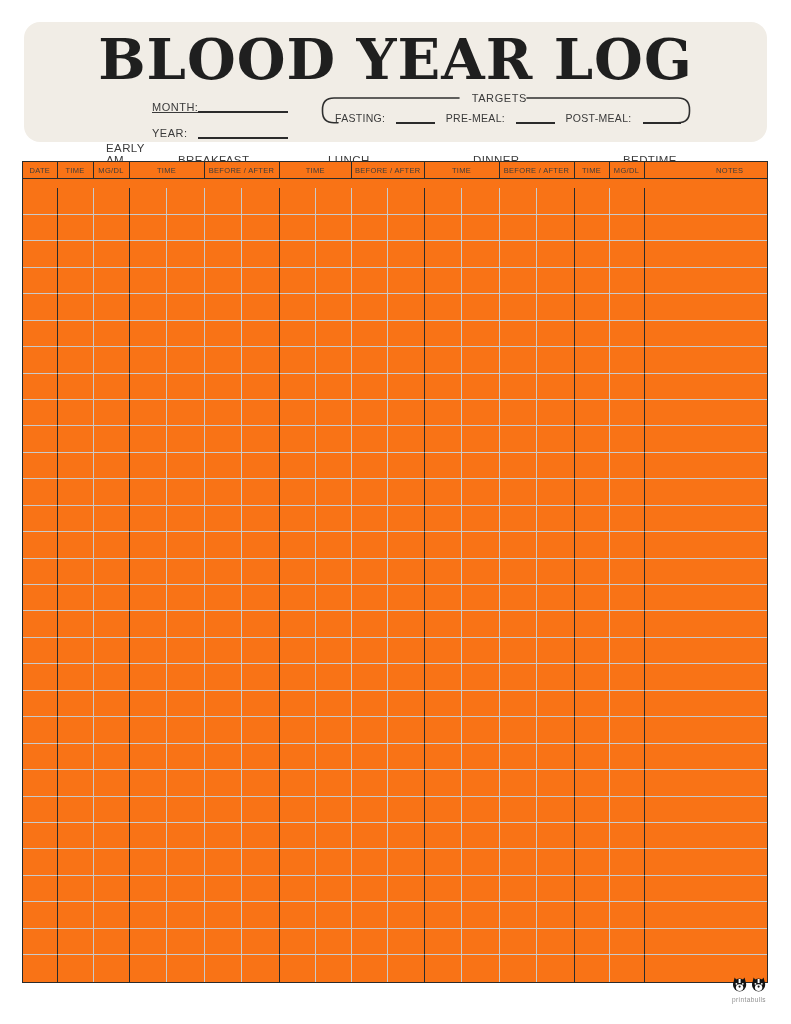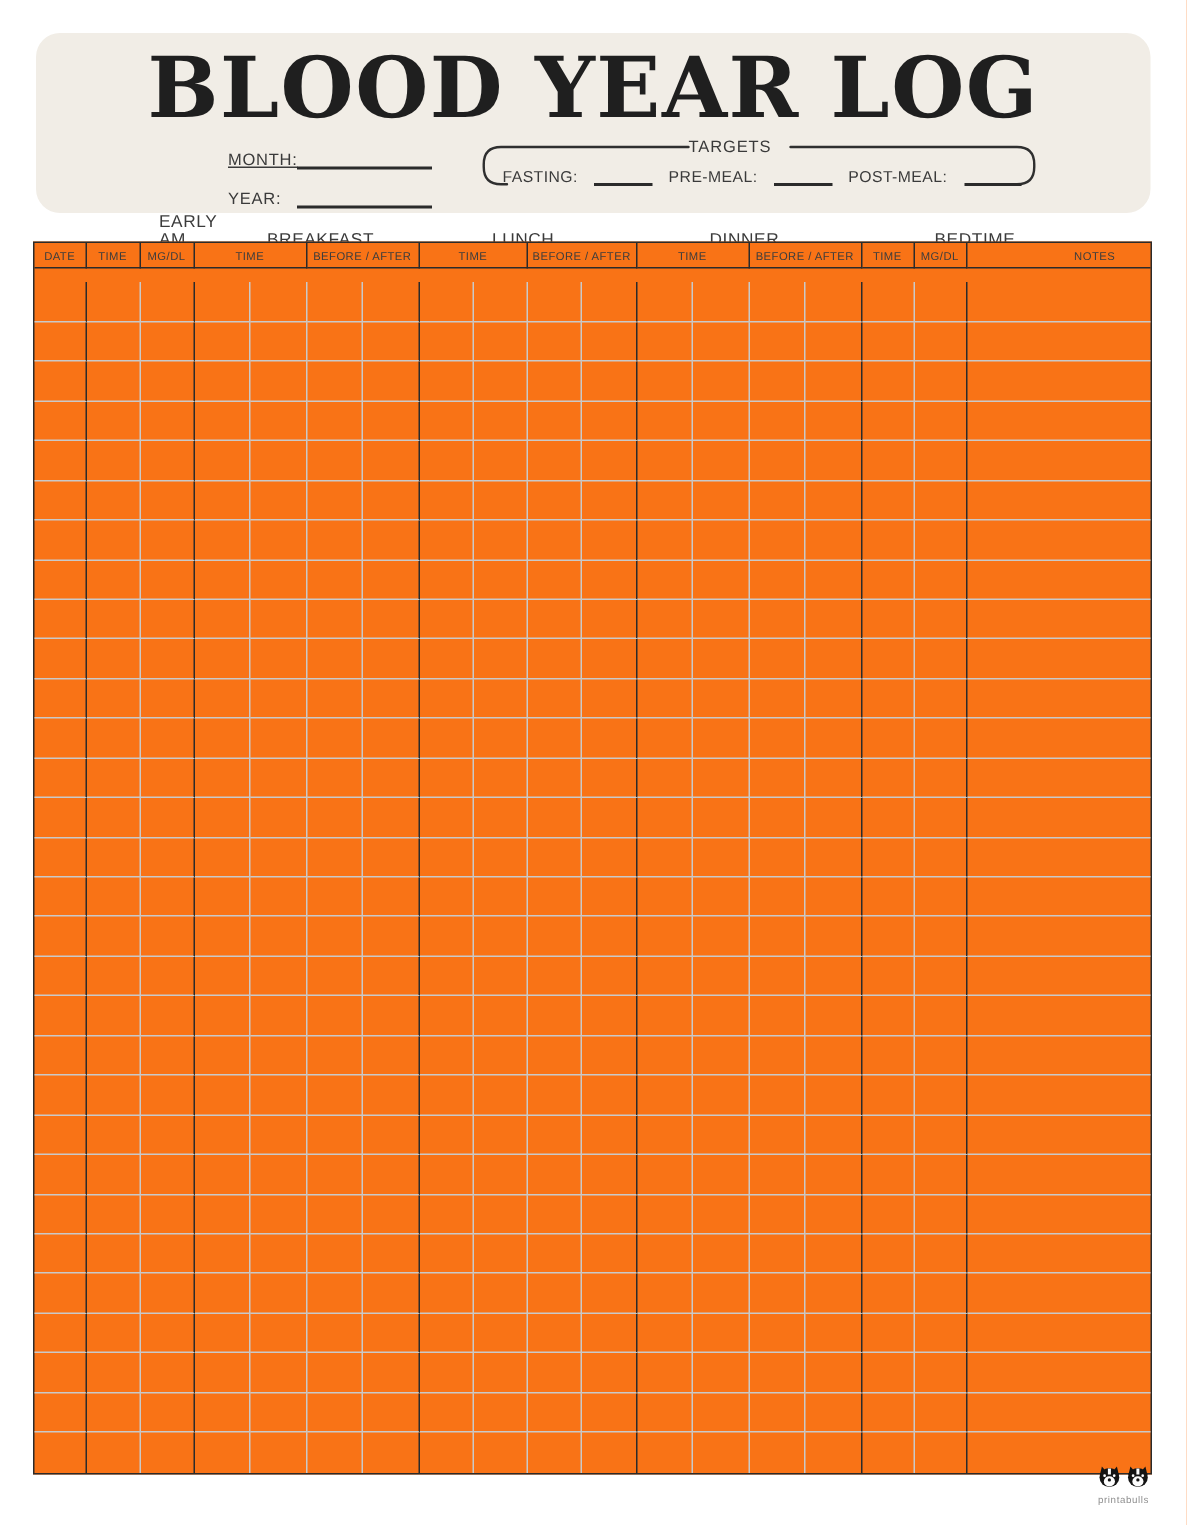--- a/index.html
+++ b/index.html
@@ -26,21 +26,21 @@
   .fieldrow .lbl{width:46px;}
   .fill-line{display:inline-block;border-bottom:2px solid var(--dark);height:12px;}
   .month-row{left:128px;top:79px;text-decoration:underline;}
   .year-row{left:128px;top:105px;}
   .month-row .fill-line,.year-row .fill-line{width:90px;}
 
   
   .targets{position:absolute;left:297px;top:71px;width:370px;height:32px;}
   .targets svg{position:absolute;left:0;top:0;}
   .targets-label{
-    position:absolute;left:138px;top:-1px;width:68px;text-align:left;
+    position:absolute;left:138px;top:-1px;width:68px;text-align:right;
     font-size:11px;letter-spacing:.6px;color:var(--text);
   }
   .targets-fields{
     position:absolute;left:14px;right:10px;bottom:1px;
     display:flex;align-items:flex-end;gap:11px;
     font-size:10.5px;letter-spacing:.3px;color:var(--text);white-space:nowrap;
   }
   .targets-fields .fill-line{width:45px;height:10px;}
 
   

